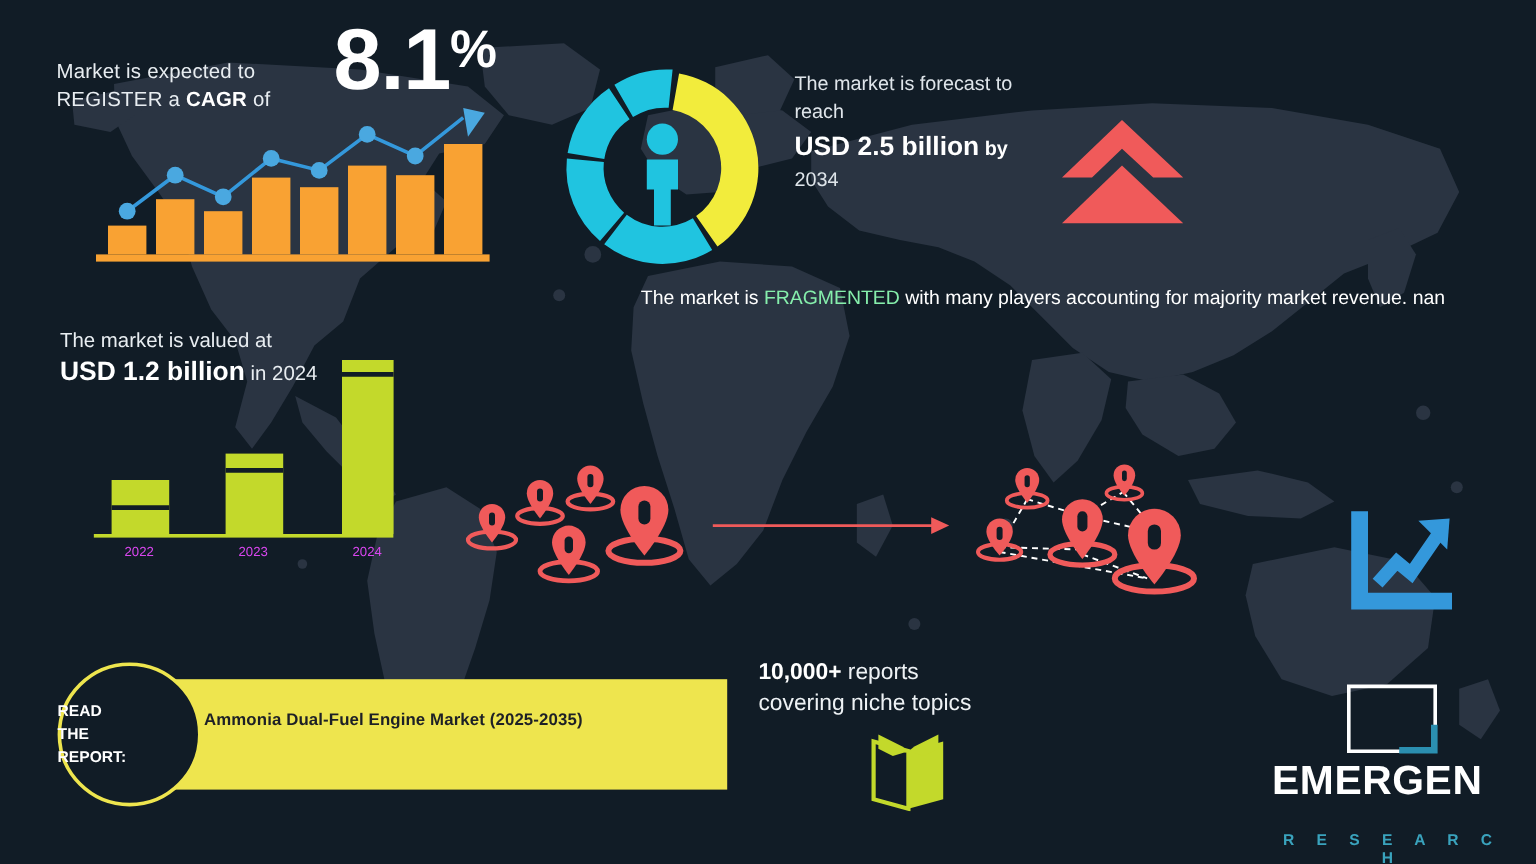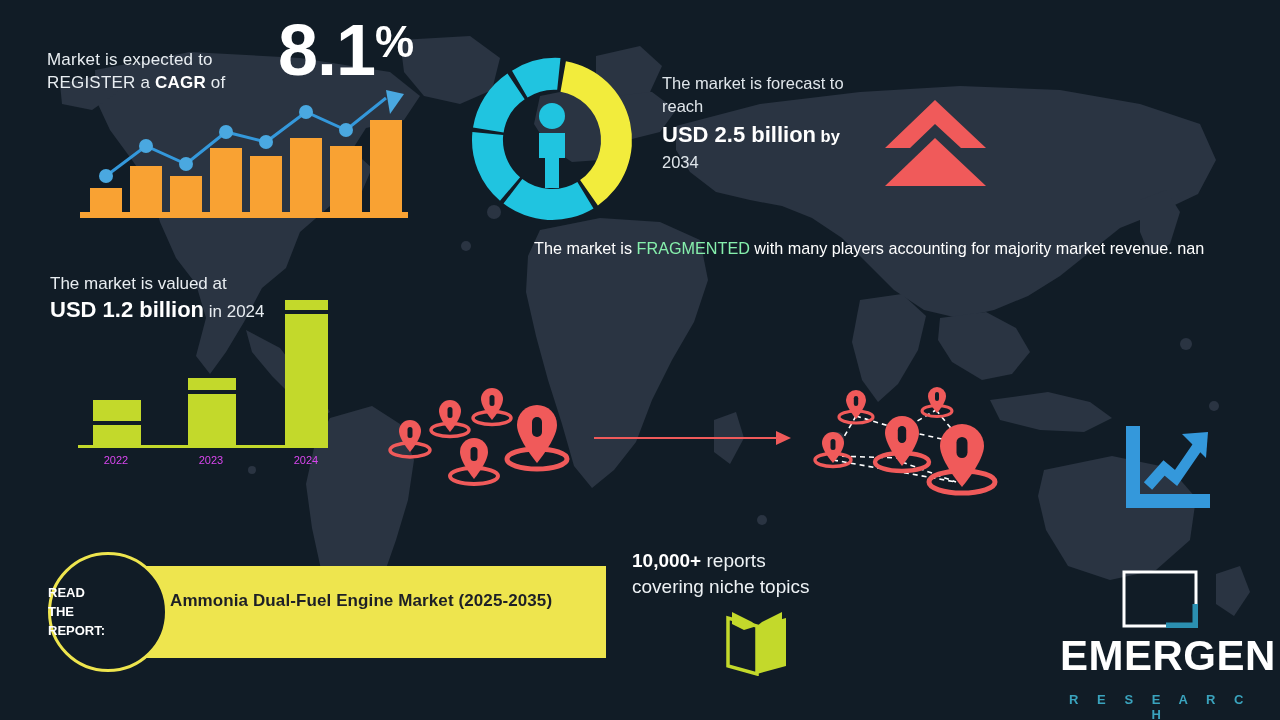--- a/index.html
+++ b/index.html
@@ -24,21 +24,21 @@
   .cagr-lines { display:inline-block; vertical-align:middle;margin-top:26px; }
   .txt-light { color:#e8edf1; font-size:17px; line-height:23px; font-weight:400; letter-spacing:.2px; }
   .txt-bold { font-weight:700; color:#ffffff; }
   .cagr-big {
     position:absolute; left:231px; top:-8px;
     color:#ffffff; font-size:72px; font-weight:700; line-height:72px;
     letter-spacing:-1px;
   }
   .cagr-pct { font-size:44px; font-weight:700; vertical-align:top; line-height:56px; }
 
-  .forecast-block { left:662px; top:72px; width:260px; }
+  .forecast-block { left:662px; top:59px; width:260px; }
   .forecast-small { color:#dfe5ea; font-size:16.5px; line-height:23px; }
   .forecast-big { color:#ffffff; font-size:22px; font-weight:700; line-height:30px; margin-top:2px; }
   .forecast-by { font-size:16.5px; font-weight:700; }
   .forecast-year { color:#dfe5ea; font-size:16.5px; font-weight:400; line-height:22px; }
 
   .frag-block { left:534px; top:236px; width:672px; }
   .frag-text { color:#ffffff; font-size:16.2px; line-height:24px; font-weight:400; }
   .frag-hl { color:#86efac; font-weight:500; }
 
   .valued-block { left:50px; top:272px; width:340px; z-index:5; }
@@ -55,36 +55,36 @@
   .gc-label { position:absolute; color:#d946ef; font-size:11px; text-align:center; width:60px; top:454px; }
 
   
   #readreport { left:48px; top:552px; width:515px; height:120px; }
   .rr-banner {
     position:absolute; left:58px; top:14px; width:500px; height:92px;
     background:#eee54e;
   }
   .rr-title {
     position:absolute; left:122px; top:39px; width:400px;
-    color:#1d2026; font-size:17px; font-weight:700; letter-spacing:.1px;
+    color:#1d2026; font-size:14px; font-weight:700; letter-spacing:.1px;
   }
   .rr-circle {
     position:absolute; left:0px; top:0px; width:120px; height:120px;
     border-radius:50%; background:#111c26; border:3px solid #eee54e;
   }
   .rr-circle-txt {
     position:absolute; left:0; top:31px; width:120px; text-align:left;
     color:#ffffff; font-size:13px; font-weight:700; line-height:19px;
   }
 
   
   #logo { left:1060px; top:570px; width:200px; height:125px; }
   .logo-name {
     position:absolute; left:0; top:62px; width:200px; text-align:left;
-    color:#ffffff; font-size:42px; font-weight:700; letter-spacing:.5px;
+    color:#ffffff; font-size:34px; font-weight:700; letter-spacing:.5px;
   }
   .logo-sub {
     position:absolute; left:0; top:97px; width:200px; text-align:center;
     color:#3aa3bd; font-size:13px; font-weight:700; letter-spacing:7.5px;margin-top:25px;
   }
 </style>
 </head>
 <body>
 
 <div id="stage">

